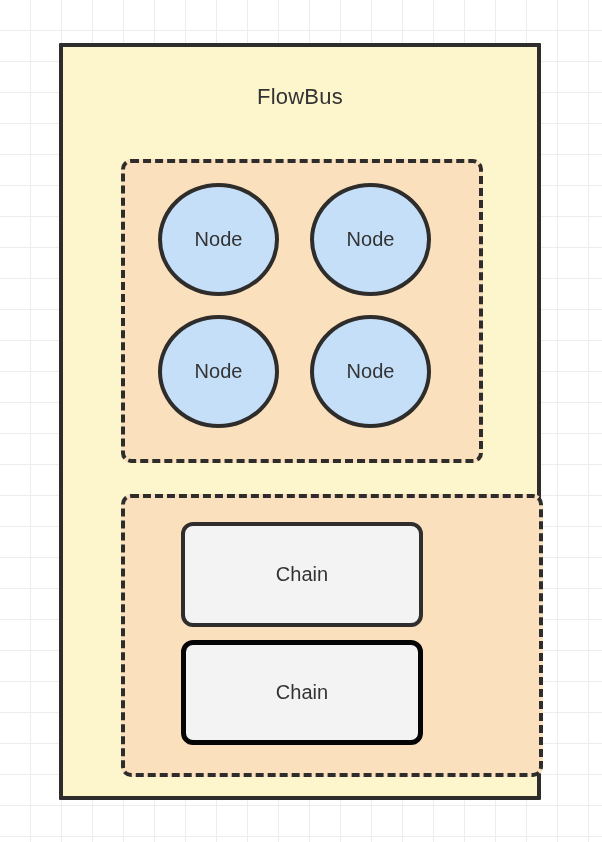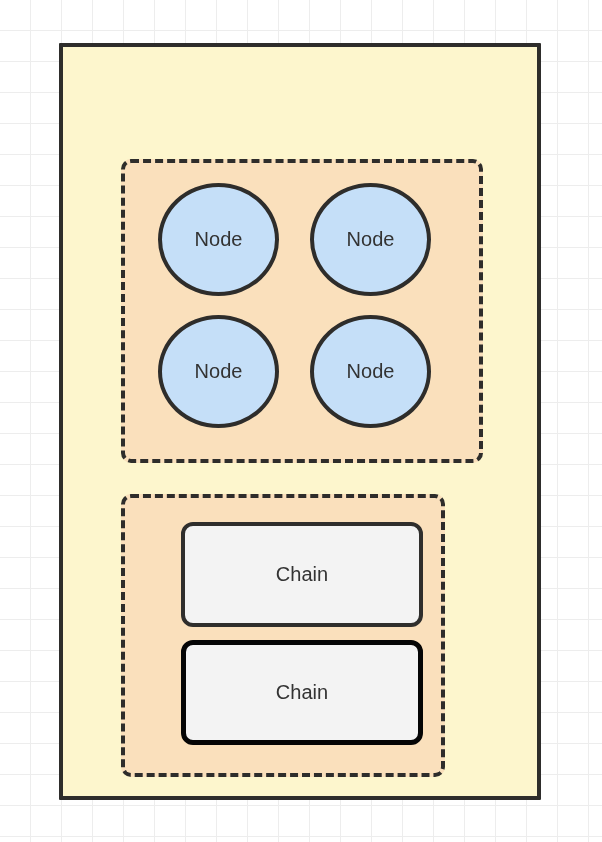--- a/index.html
+++ b/index.html
@@ -67,21 +67,21 @@
     left: 58px;
     top: 112px;
     width: 362px;
     height: 304px;
     text-decoration: underline;
   }
 
   #chains-group {
     left: 58px;
     top: 447px;
-    width: 324px;
+    width: 422px;
     height: 283px;
   }
 
   
   .node-circle {
     position: absolute;
     box-sizing: border-box;
     width: 121px;
     height: 113px;
     background-color: #c5dff8;
@@ -122,20 +122,21 @@
     border: 5px solid #050505;
   }
 </style>
 </head>
 <body>
 
 <div id="canvas-grid"></div>
 
 <div id="flowbus-container">
 
+  <div id="flowbus-title">FlowBus</div>
 
   <div id="nodes-group" class="dashed-group">
     <div class="node-circle node-r1 node-c1">
       <span>Node</span>
     </div>
     <div class="node-circle node-r1 node-c2">
       <span>Node</span>
     </div>
     <div class="node-circle node-r2 node-c1">
       <span>Node</span>

